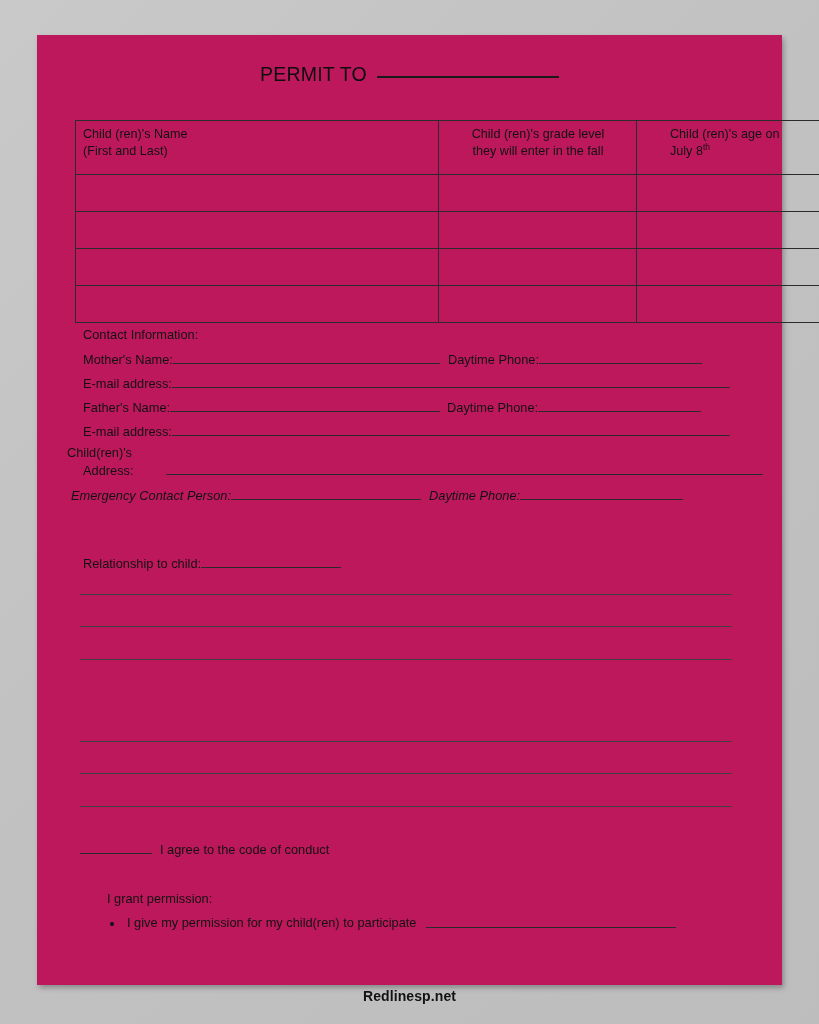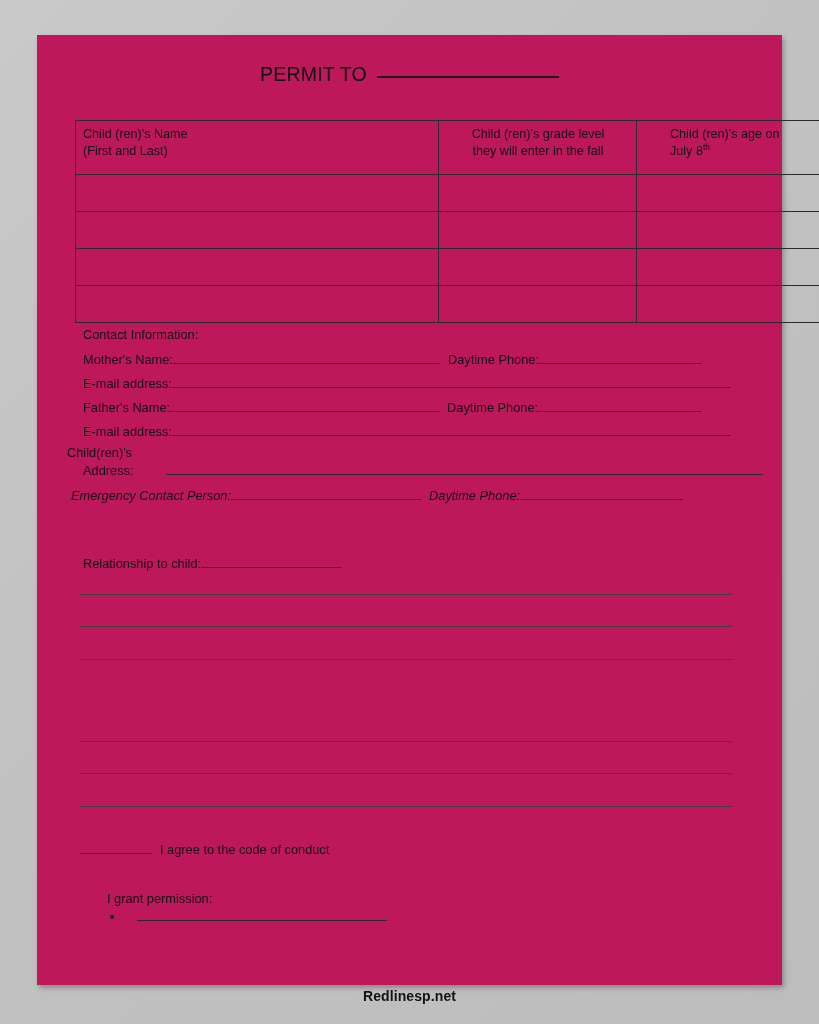--- a/index.html
+++ b/index.html
@@ -270,20 +270,21 @@
     <div class="fill-row" style="left:43px; top:808px;justify-content:flex-end;">
       <span class="rule" style="width:72px;"></span>
       <span class="gap" style="width:8px;"></span>
       <span class="label">I agree to the code of conduct</span>
     </div>
 
     <div class="body-text bold" style="left:46px; top:858px;margin-left:24px;">I grant permission:</div>
 
     <div class="bullet-line" style="left:73px; top:880px;">
       <span class="bullet-dot"></span>
+      <span class="label">I give my permission for my child(ren) to participate</span>
       <span class="gap" style="width:10px;"></span>
       <span class="rule" style="width:250px; border-bottom-width:1.5px;"></span>
     </div>
 
   </div>
 </div>
 
 <div class="footer-watermark">Redlinesp.net</div>
 
 </body></html>

